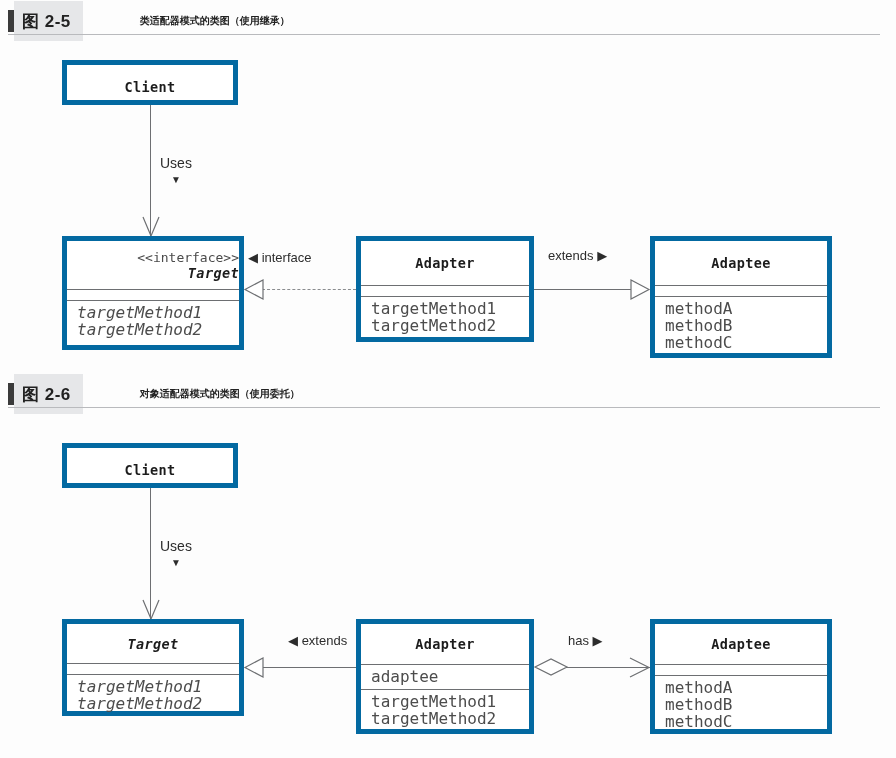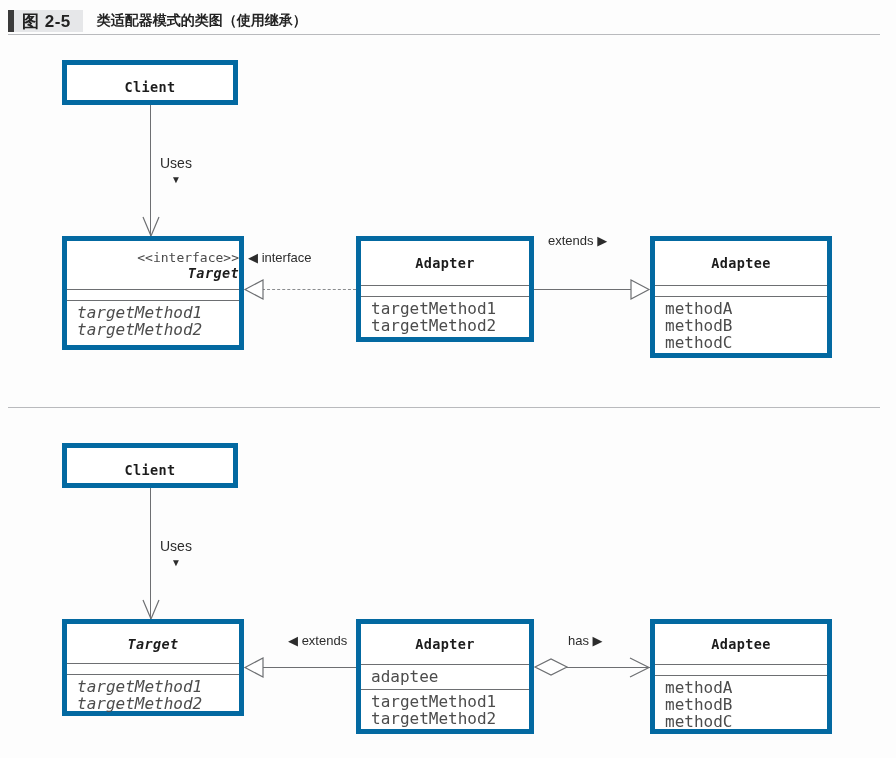--- a/index.html
+++ b/index.html
@@ -30,35 +30,36 @@
     align-items: center;
   }
   .caption-bar {
     width: 6px;
     height: 22px;
     background: #3b3b3b;
     flex: 0 0 auto;
   }
   .caption-num {
     background: #e6e7e9;
-    height: 22px;
+    height: 40px;
     display: flex;
     align-items: center;
     padding: 0 12px 0 8px;
     font-size: 17px;
     font-weight: bold;
     letter-spacing: 0.5px;
     color: #222;
   }
   .caption-text {
     padding-left: 14px;
-    font-size: 14px;
+    font-size: 10px;
     font-weight: bold;
     color: #222;
     white-space: nowrap;
+    margin-left: 43px;
   }
   .caption-rule {
     position: absolute;
     height: 1px;
     background: #b9babd;
   }
 
   
   .box {
     position: absolute;
@@ -200,35 +201,40 @@
     <div class="compartment">
       <div class="member">targetMethod1</div>
       <div class="member">targetMethod2</div>
     </div>
   </div>
 
   <div class="hline" style="left:534px; top:289px; width:98px;"></div>
   <svg class="arrow" style="left:630px; top:279px; width:20px; height:21px;" viewBox="0 0 20 21">
     <path d="M19 10.5 L1 1 L1 20 Z" fill="#ffffff" stroke="#6d6f72" stroke-width="1.2"></path>
   </svg>
-  <div class="edge-label" style="left:548px; top:233px;">
+  <div class="edge-label" style="left:548px; top:248px;">
     <span>extends</span>
     <span>▶</span>
   </div>
 
   <div class="box" style="left:650px; top:236px; width:182px; height:122px;">
     <div class="box-title" style="height:44px;">Adaptee</div>
     <div class="compartment empty"></div>
     <div class="compartment">
       <div class="member">methodA</div>
       <div class="member">methodB</div>
       <div class="member">methodC</div>
     </div>
   </div>
 
+  <div class="caption" style="top:381px;">
+    <div class="caption-bar"></div>
+    <div class="caption-num">图 2-6</div>
+    <div class="caption-text">对象适配器模式的类图（使用委托）</div>
+  </div>
   <div class="caption-rule" style="left:8px; top:407px; width:872px;"></div>
 
   <div class="box" style="left:62px; top:443px; width:176px; height:45px;">
     <div class="box-title" style="height:43px;">Client</div>
   </div>
 
   <div class="vline" style="left:150px; top:488px; height:131px;"></div>
   <svg class="arrow" style="left:142px; top:599px; width:18px; height:22px;" viewBox="0 0 18 22">
     <path d="M1 1 L9 20 L17 1" fill="none" stroke="#6d6f72" stroke-width="1.2"></path>
   </svg>

